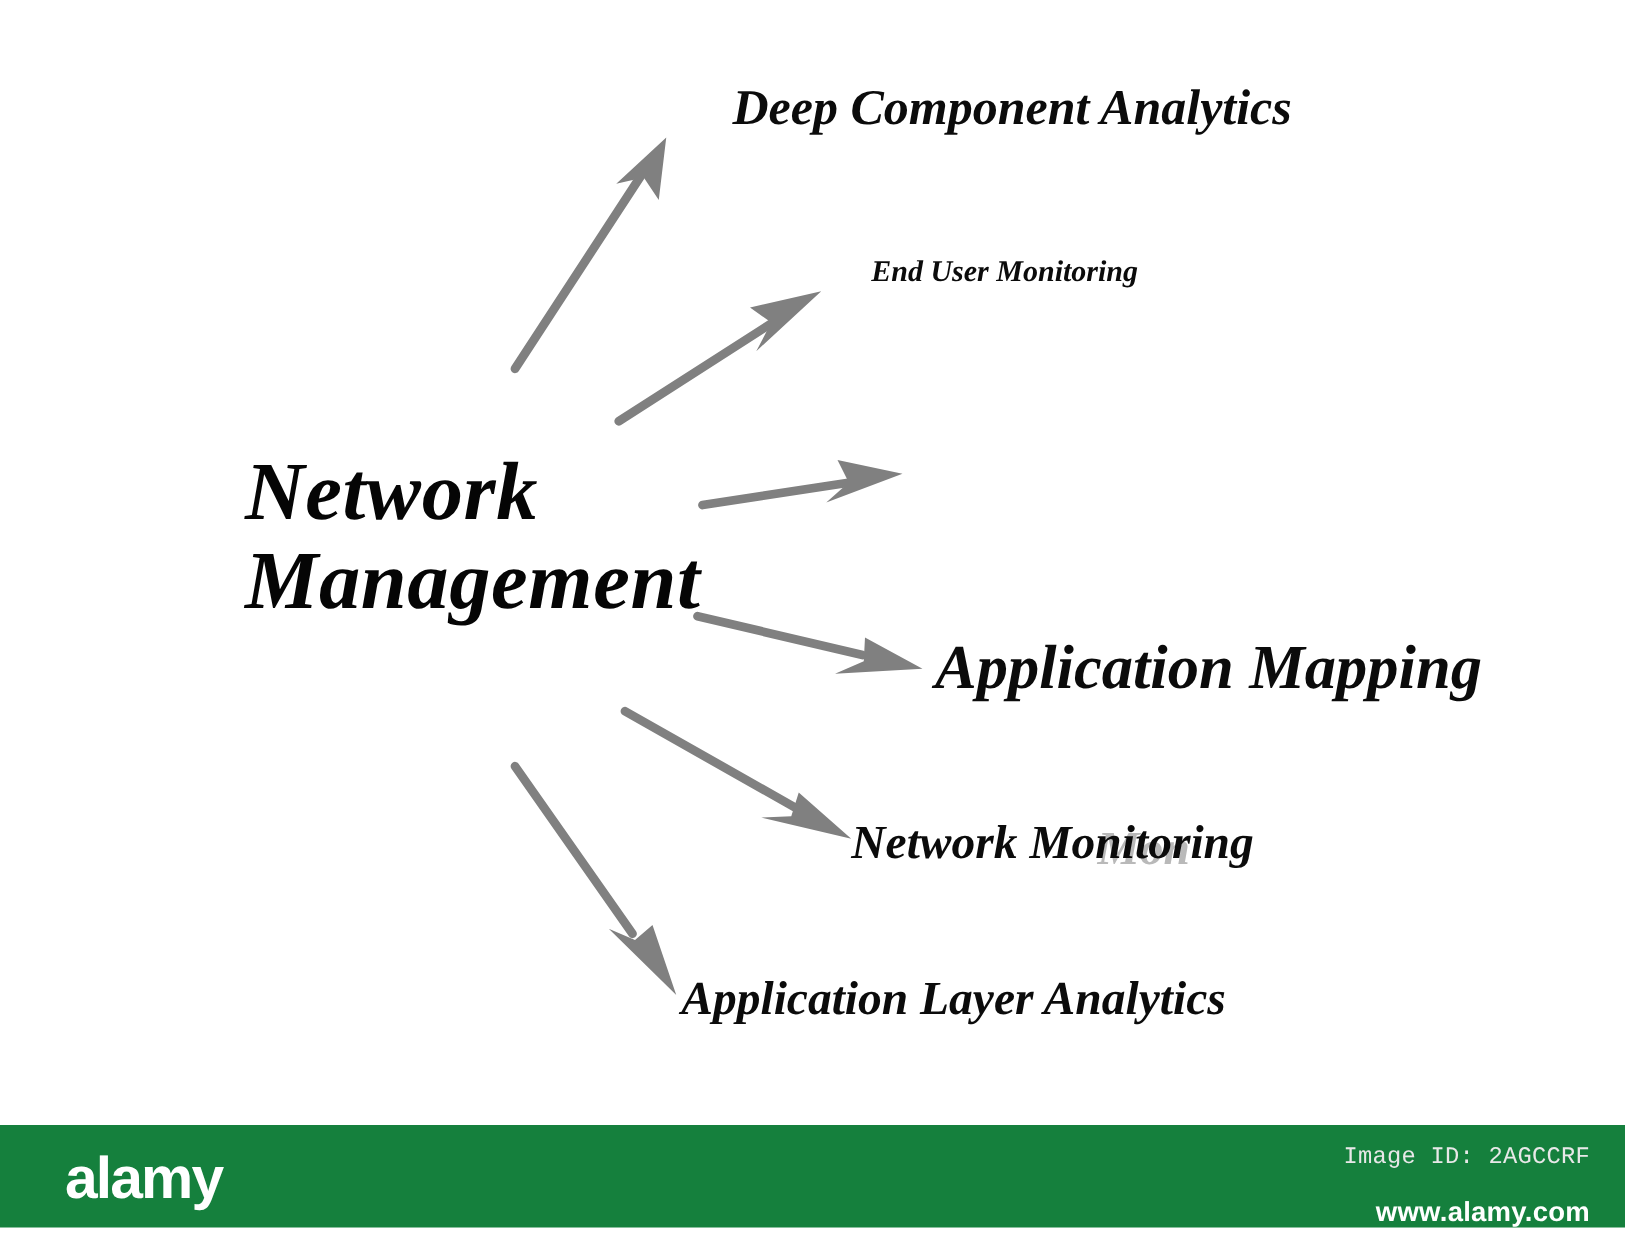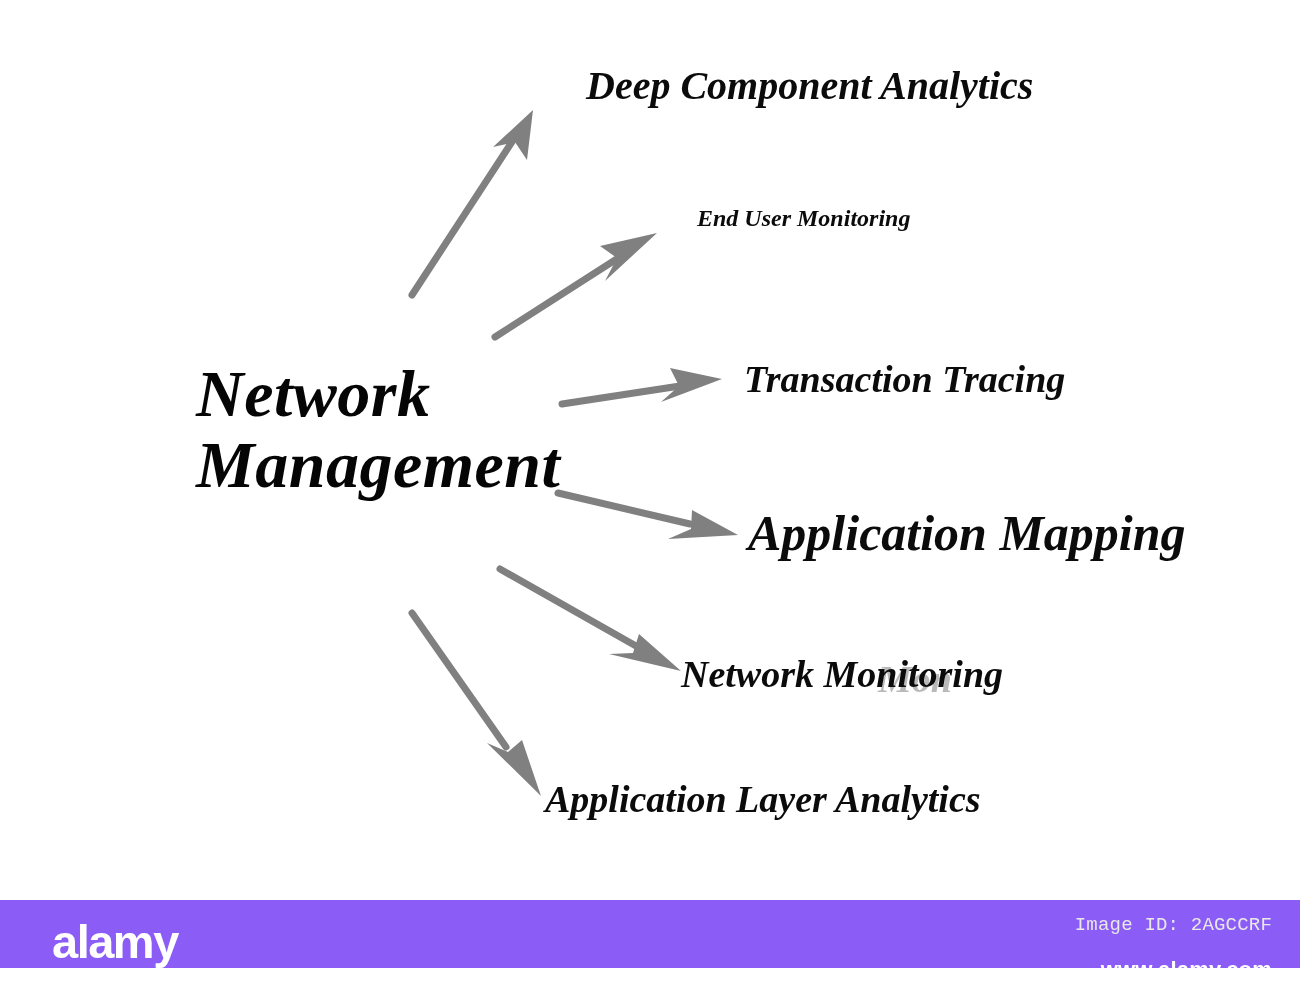--- a/index.html
+++ b/index.html
@@ -64,22 +64,22 @@
     color: #b9b9b9;
     line-height: 1;
     pointer-events: none;
   }
   
   #footer-bar {
     position: absolute;
     left: 0;
     top: 900px;
     width: 1300px;
-    height: 68px;
-    background: #8b5cf6;
+    height: 82px;
+    background: #15803d;
   }
   #alamy-logo {
     position: absolute;
     left: 52px;
     top: 18px;
     color: #ffffff;
     font-family: "Liberation Sans", "DejaVu Sans", sans-serif;
     font-weight: bold;
     font-size: 47px;
     letter-spacing: -1.5px;
@@ -147,21 +147,20 @@
       <span class="center-line">Network</span>
       <span class="center-line">Management</span>
     </div>
 
     <div class="ghost-text" style="left:878px; top:660px; font-size:38px;">Mon</div>
 
     <div class="node-label" style="left:553px; top:66px; font-size:40px;margin-left:33px;">Deep Component Analytics</div>
 
     <div class="node-label" style="left:676px; top:206px; font-size:24px;margin-left:21px;">End User Monitoring</div>
 
-    <div class="node-label" style="left:744px; top:360px; font-size:38px;">Transaction Tracing</div>
 
     <div class="node-label" style="left:748px; top:508px; font-size:50px;">Application Mapping</div>
 
     <div class="node-label" style="left:681px; top:655px; font-size:38px;font-family:Liberation Serif, serif;">Network Monitoring</div>
 
     <div class="node-label" style="left:545px; top:780px; font-size:38px;">Application Layer Analytics</div>
 
   </div>
 
   <div id="footer-bar">

